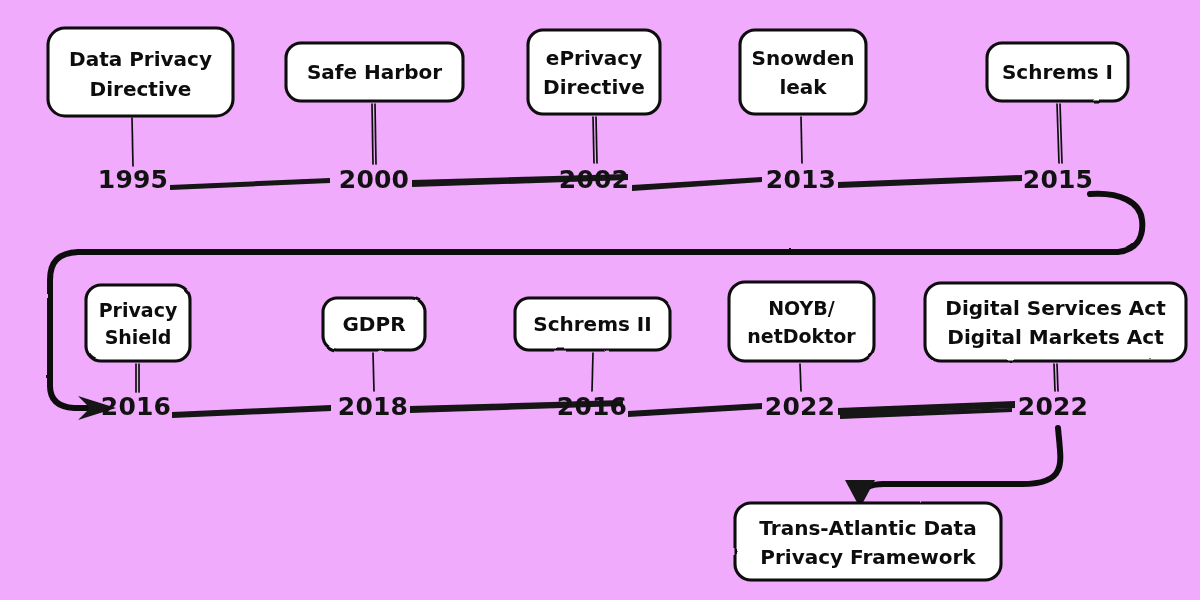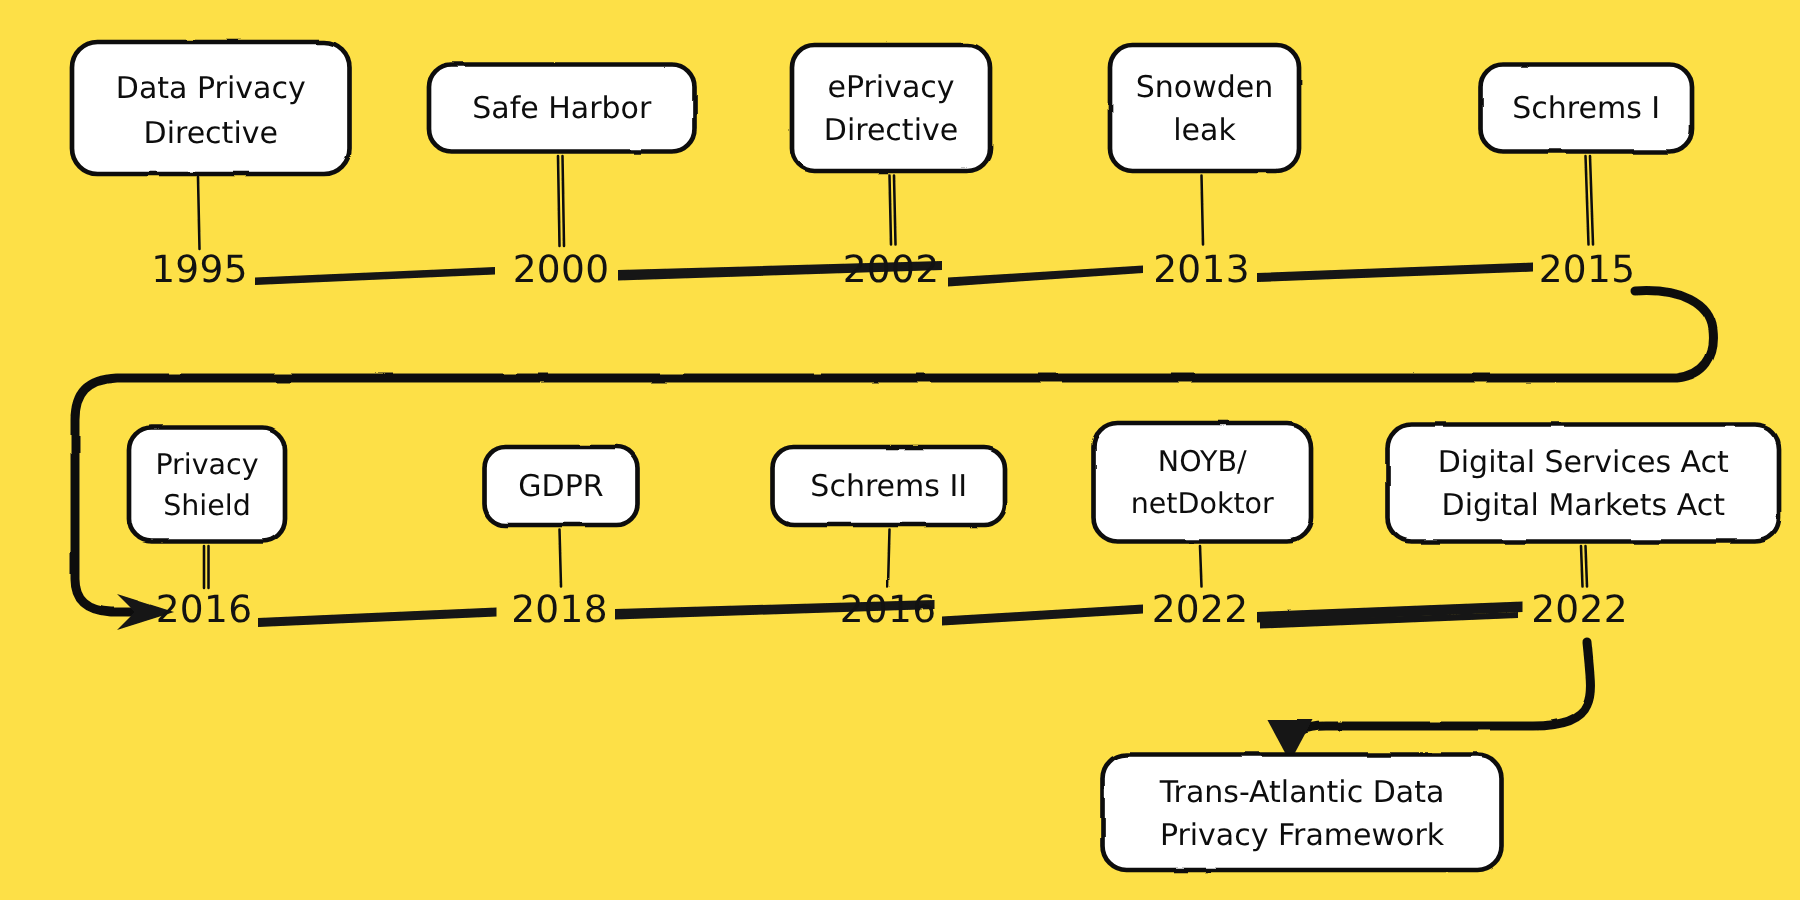--- a/index.html
+++ b/index.html
@@ -5,23 +5,24 @@
 <style>
   html, body {
     margin: 0;
     padding: 0;
     background: #ffffff;
   }
   #canvas {
     position: relative;
     width: 1200px;
     height: 600px;
-    background: #fde047;
+    background: #f0abfc;
     overflow: hidden;
     font-family: "DejaVu Sans", sans-serif;
+    font-weight: bold;
   }
   svg.layer {
     position: absolute;
     top: 0;
     left: 0;
     width: 1200px;
     height: 600px;
   }
   .node-text {
     font-family: "DejaVu Sans", sans-serif;

